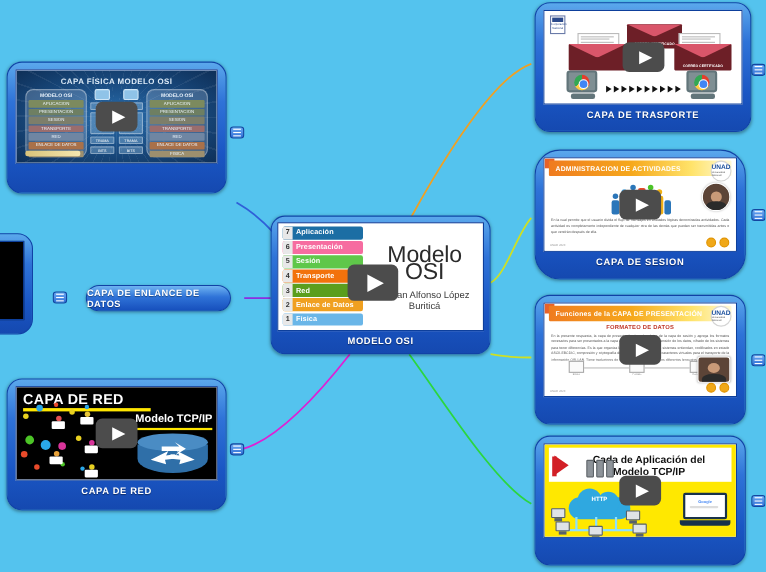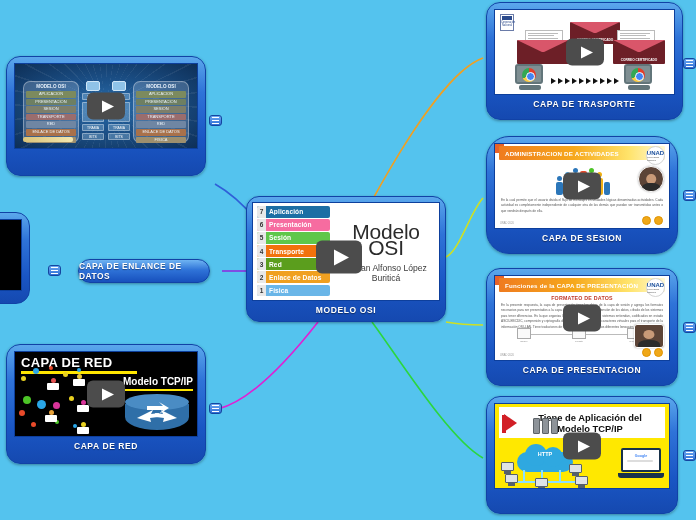--- a/index.html
+++ b/index.html
@@ -304,20 +304,21 @@
   <div id="offnode">
 
     <div class="thumb"></div>
   </div>
 
   <div class="node" id="n-fisica" style="left:6px; top:56px; width:200px; height:120px;">
     <div class="thumb">
       <div class="fisica-bg">
         <div class="fisica-rays"></div>
       </div>
+      <div class="fisica-title">CAPA FÍSICA MODELO OSI</div>
 
       <div class="osi-panel left">
         <b>MODELO OSI</b>
         <span style="background:#7c8a5e">APLICACION</span>
         <span style="background:#6e7f62">PRESENTACION</span>
         <span style="background:#7d7e6a">SESION</span>
         <span style="background:#9a6d6d">TRANSPORTE</span>
         <span style="background:#6f86a3">RED</span>
         <span style="background:#a9714a">ENLACE DE DATOS</span>
         <span style="background:#9d8f6e">FISICA</span>
@@ -580,36 +581,35 @@
       </div>
 
       <div class="slide-foot">UNAD 2020</div>
       <div class="foot-icons">
           <div></div>
           <div></div>
         </div>
 
       <div class="play"></div>
     </div>
-    <div class="caption">CAPA DE PRESENTACION</div>
   </div>
   <div class="handle" style="left:683px; top:322px;">
     <i></i>
       <i></i>
       <i></i>
   </div>
 
   <div class="node" id="n-aplic" style="left:486px; top:396px; width:192px; height:118px;">
     <div class="thumb">
       <div class="ap-bg"></div>
       <div class="ap-head">
         <div class="ap-bars"></div>
         <div class="ap-tri"></div>
         <div class="ap-title">
-          <span>Tiene de Aplicación del</span><br>
+          <span>Cada de Aplicación del</span><br>
           <span>Modelo TCP/IP</span>
         </div>
       </div>
 
       <div class="cloud">
         <div class="c1"></div>
           <div class="c2"></div>
           <div class="c3"></div>
         <div class="http">HTTP</div>
       </div>

